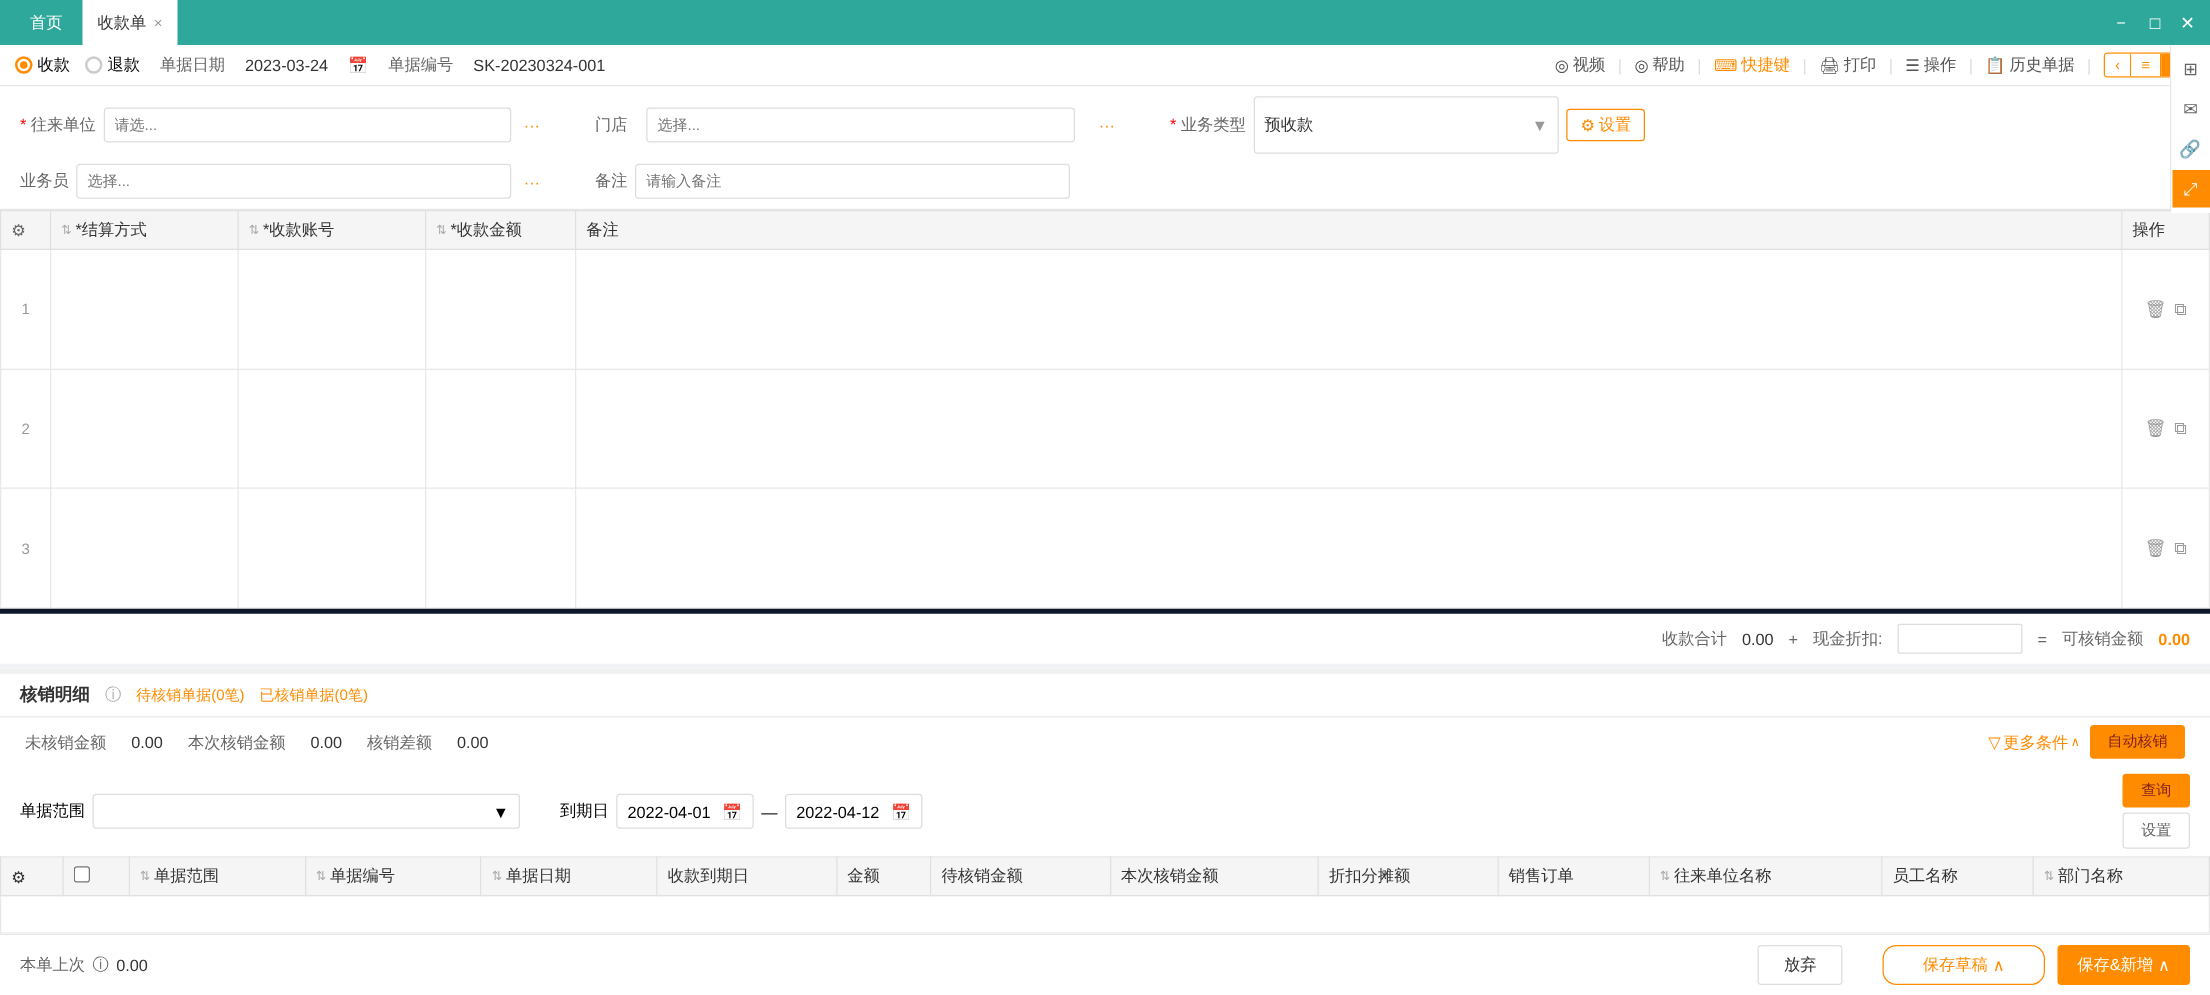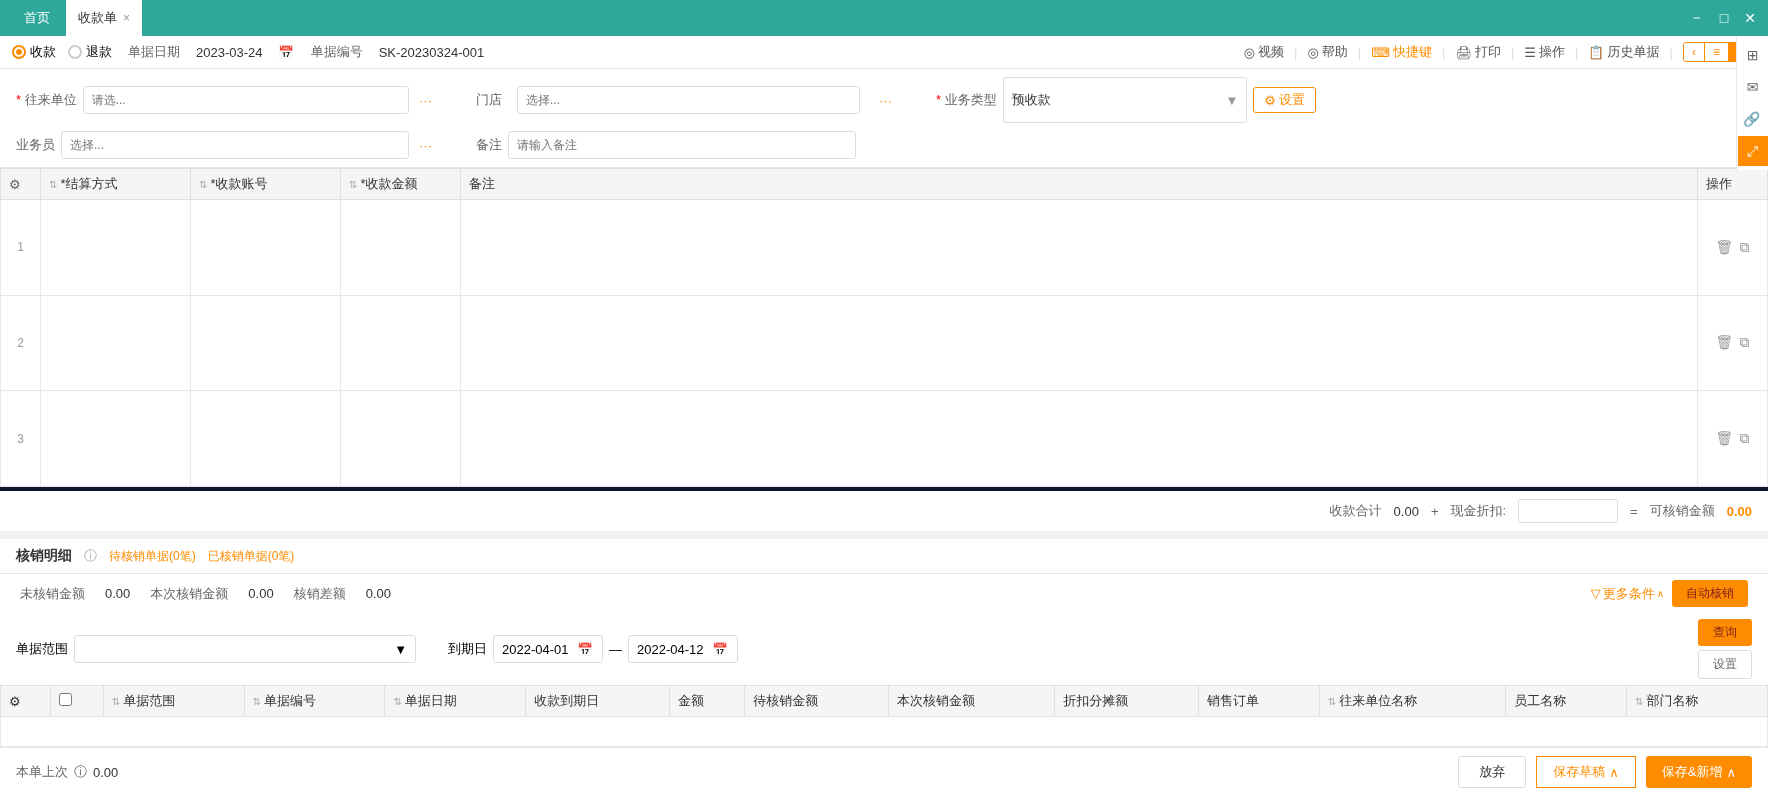--- a/index.html
+++ b/index.html
@@ -442,27 +442,28 @@
       color: #333;
       padding: 6px 20px;
       border-radius: 3px;
       cursor: pointer;
       font-size: 13px;
     }
     .btn-save-draft {
       background: #fff;
       border: 1px solid #ff8c00;
       color: #ff8c00;
-      padding: 6px 16px;
-      border-radius: 0;
+      padding: 6px 31px;
+      border-radius: 11px;
       cursor: pointer;
       font-size: 13px;
       display: flex;
       align-items: center;
       gap: 4px;
+      margin-left: 22px;
     }
     .btn-save-new {
       background: #ff8c00;
       border: none;
       color: #fff;
       padding: 6px 16px;
       border-radius: 3px;
       cursor: pointer;
       font-size: 13px;
       display: flex;

